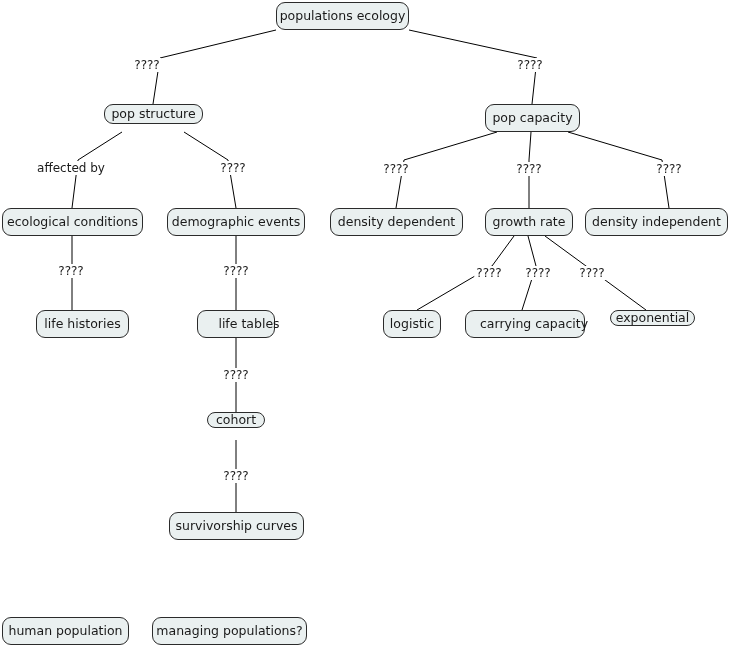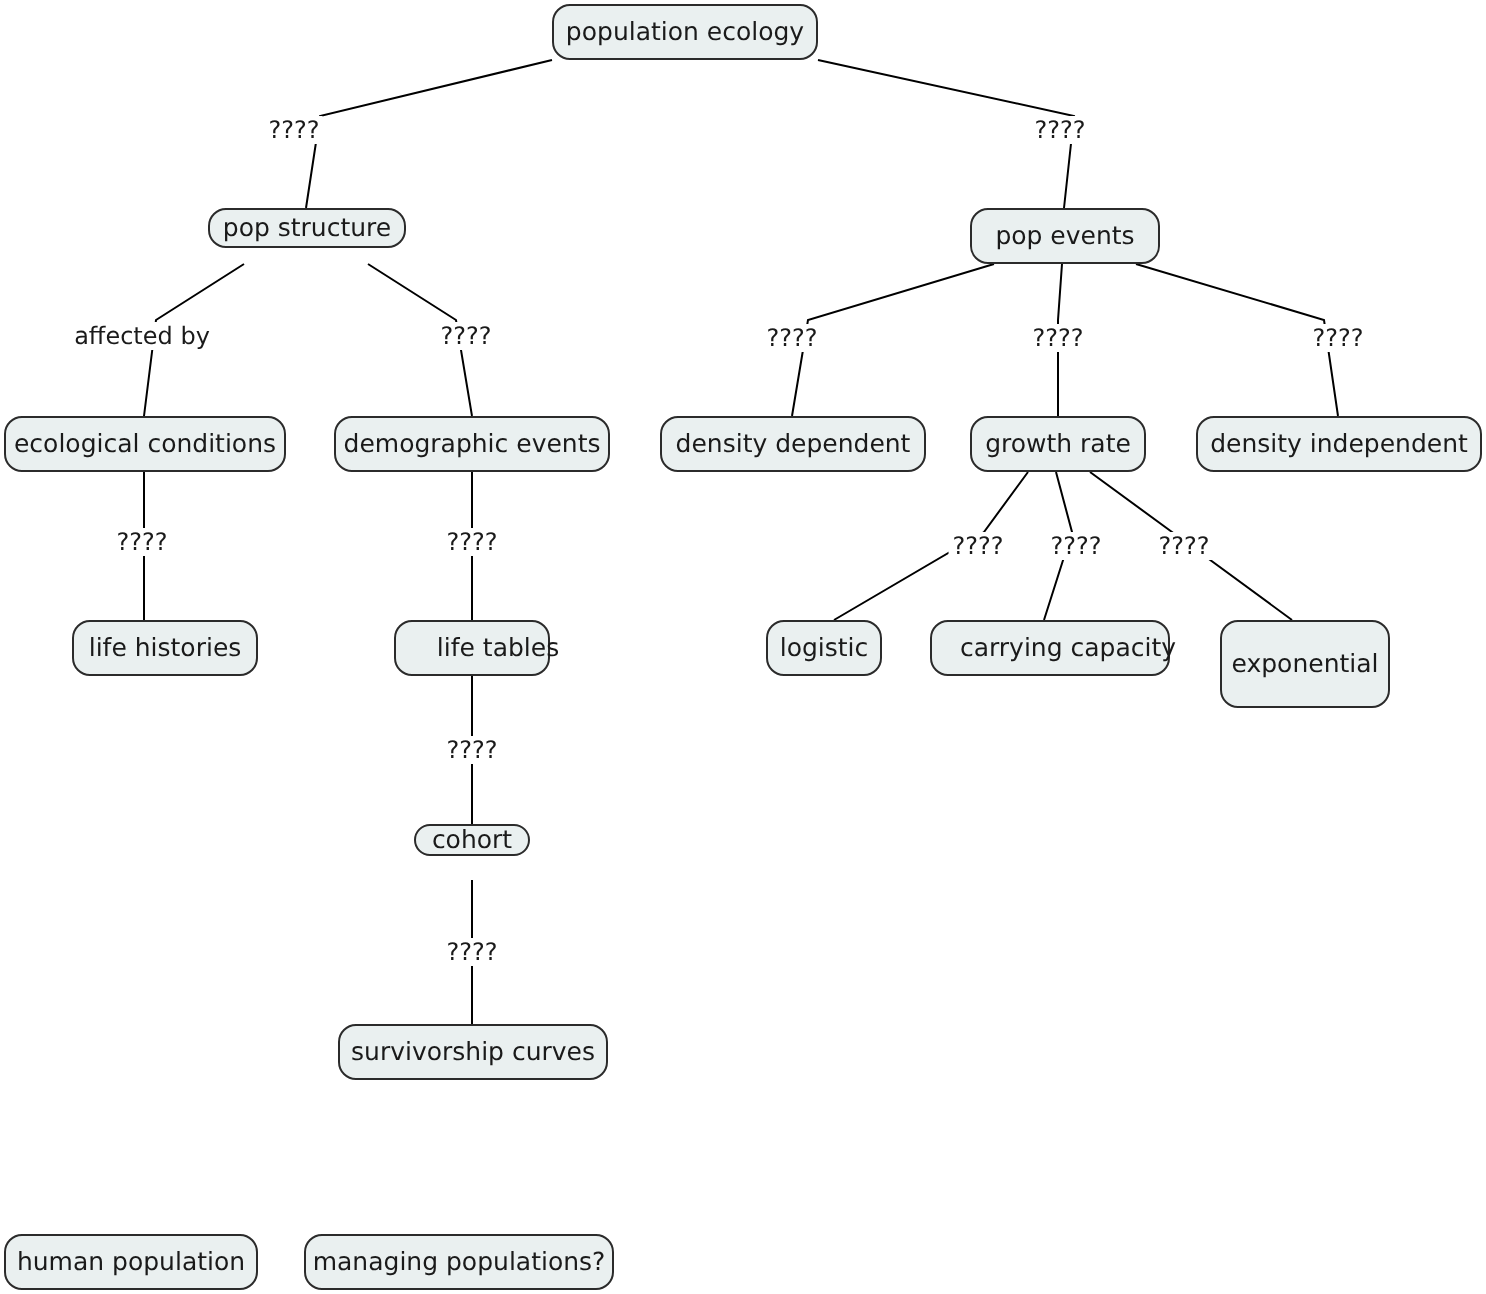--- a/index.html
+++ b/index.html
@@ -67,33 +67,33 @@
       <polyline points="72,236 72,310" fill="none" stroke="#000000" stroke-width="1"></polyline>
       <polyline points="236,236 236,310" fill="none" stroke="#000000" stroke-width="1"></polyline>
       <polyline points="514,236 492,266 417,310" fill="none" stroke="#000000" stroke-width="1"></polyline>
       <polyline points="528,236 536,266 522,310" fill="none" stroke="#000000" stroke-width="1"></polyline>
       <polyline points="545,236 586,266 646,310" fill="none" stroke="#000000" stroke-width="1"></polyline>
       <polyline points="236,338 236,412" fill="none" stroke="#000000" stroke-width="1"></polyline>
       <polyline points="236,440 236,512" fill="none" stroke="#000000" stroke-width="1"></polyline>
     </svg>
 
   <div id="node-layer">
-      <div class="node" style="left: 276px; top: 2px; width: 133px; height: 28px;">population ecology</div>
+      <div class="node" style="left: 276px; top: 2px; width: 133px; height: 28px;">populations ecology</div>
       <div class="node" style="left: 104px; top: 104px; width: 99px; height: 20px;">pop structure</div>
-      <div class="node" style="left: 485px; top: 104px; width: 95px; height: 28px;">pop events</div>
+      <div class="node" style="left: 485px; top: 104px; width: 95px; height: 28px;">pop capacity</div>
       <div class="node" style="left: 2px; top: 208px; width: 141px; height: 28px;">ecological conditions</div>
       <div class="node" style="left: 167px; top: 208px; width: 138px; height: 28px;">demographic events</div>
       <div class="node" style="left: 330px; top: 208px; width: 133px; height: 28px;">density dependent</div>
       <div class="node" style="left: 485px; top: 208px; width: 88px; height: 28px;">growth rate</div>
-      <div class="node" style="left: 598px; top: 208px; width: 143px; height: 28px;">density independent</div>
+      <div class="node" style="left: 585px; top: 208px; width: 143px; height: 28px;">density independent</div>
       <div class="node" style="left: 36px; top: 310px; width: 93px; height: 28px;">life histories</div>
       <div class="node" style="left: 197px; top: 310px; width: 78px; height: 28px; padding-left: 34px;">life tables</div>
       <div class="node" style="left: 383px; top: 310px; width: 58px; height: 28px; text-align: right;">logistic</div>
       <div class="node" style="left: 465px; top: 310px; width: 120px; height: 28px; padding-left: 26px;">carrying capacity</div>
-      <div class="node" style="left: 610px; top: 310px; width: 85px; height: 44px;">exponential</div>
+      <div class="node" style="left: 610px; top: 310px; width: 85px; height: 16px;">exponential</div>
       <div class="node" style="left: 207px; top: 412px; width: 58px; height: 16px;">cohort</div>
       <div class="node" style="left: 169px; top: 512px; width: 135px; height: 28px;">survivorship curves</div>
       <div class="node" style="left: 2px; top: 617px; width: 127px; height: 28px;">human population</div>
       <div class="node" style="left: 152px; top: 617px; width: 155px; height: 28px;">managing populations?</div>
     </div>
   <div id="label-layer">
       <div class="edge-label" style="left: 147px; top: 65px;">????</div>
       <div class="edge-label" style="left: 530px; top: 65px;">????</div>
       <div class="edge-label" style="left: 71px; top: 168px; text-align: center;">affected by</div>
       <div class="edge-label" style="left: 233px; top: 168px;">????</div>

